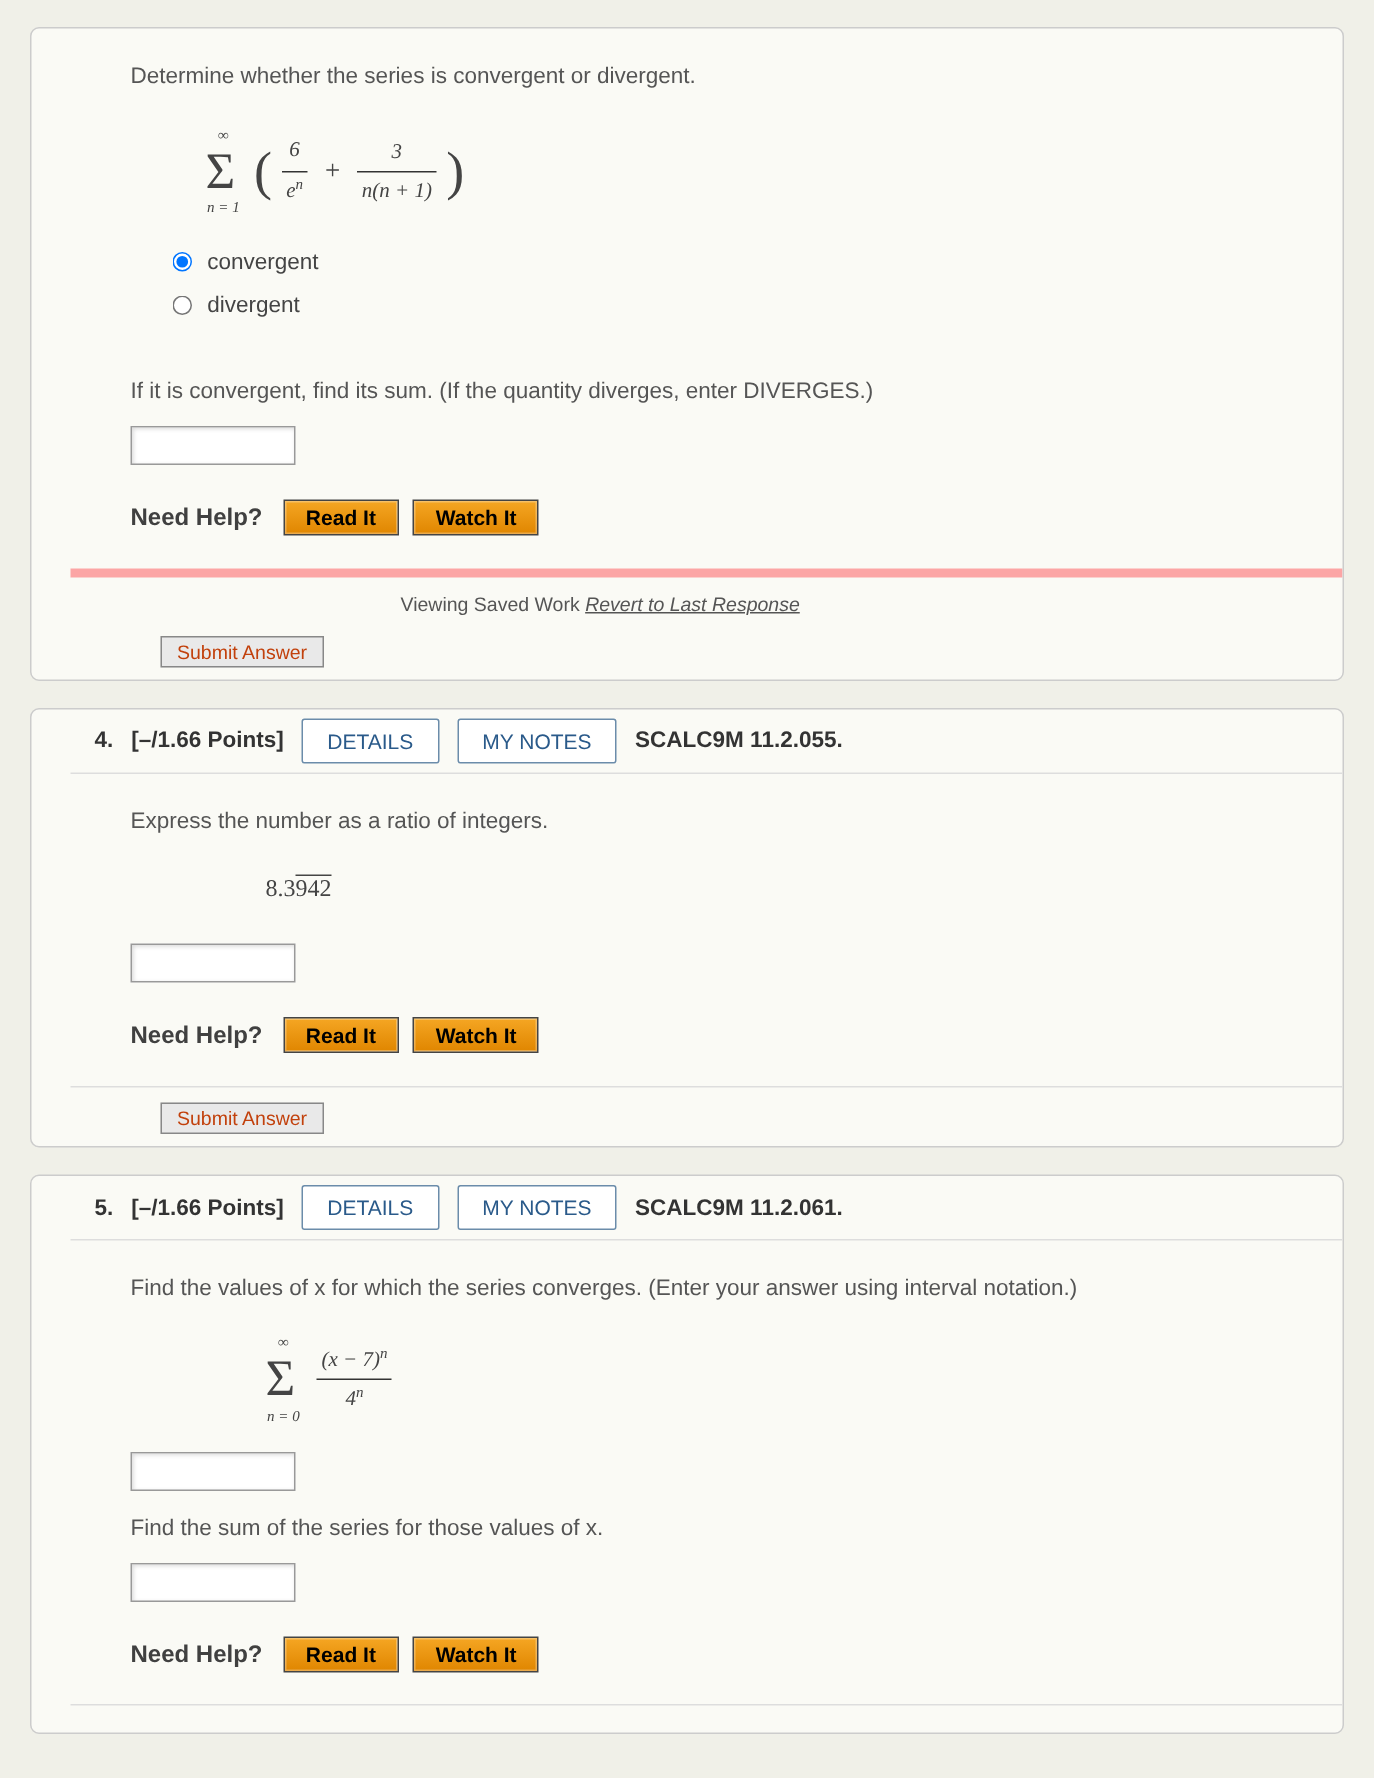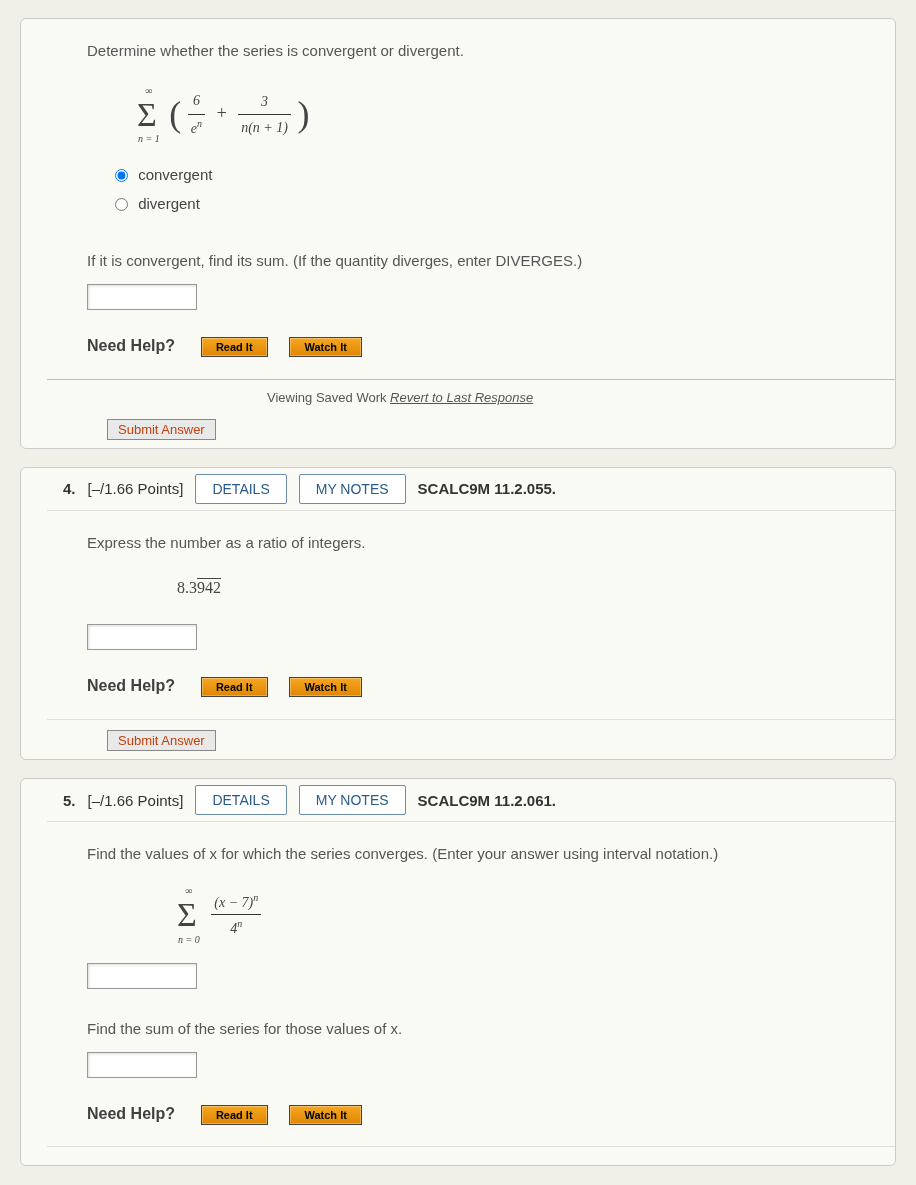--- a/index.html
+++ b/index.html
@@ -53,29 +53,28 @@
     color: #404040;
     font-weight: bold;
     font-size: 16px;
     margin-right: 10px;
   }
   .orange-btn {
     background: linear-gradient(#f5a623, #e08600);
     border: 1px solid #444;
     color: #000;
     font-weight: bold;
-    font-size: 11px;
+    font-size: 14px;
     padding: 3px 14px;
     margin-right: 6px;
     display: inline-block;
     box-shadow: inset 0 0 0 1px rgba(255,255,255,0.3);
-    margin-left: 12px;
   }
   .footer-bar {
-    border-top: 1px solid #fca5a5;
+    border-top: 6px solid #fca5a5;
     padding: 10px 16px;
     color: #555;
     font-style: italic;
     font-size: 13px;
   }
   .footer-bar .norm { font-style: normal; }
   .revert { text-decoration: underline; cursor: pointer; font-style: italic;}
   .submit-btn {
     background: #e9e9e9;
     border: 1px solid #888;
@@ -86,21 +85,21 @@
   }
   .submit-bar{padding: 4px 0 8px 0;}
   .q-header {
     display: flex;
     align-items: center;
     gap: 12px;
     padding: 6px 0 6px 16px;
     font-size: 15px;
   }
   .qnum { font-weight: bold; color: #333; }
-  .pts { font-weight: normal; text-align: center; }
+  .pts { font-weight: bold; text-align: center; }
   .outline-btn {
     border: 1px solid #6b8caa;
     background: #fff;
     color: #2a5a8a;
     padding: 6px 16px;
     font-size: 14px;
     border-radius: 2px;
   }
   .refcode { font-weight: bold; color: #333; font-size:15px; }
   .overline { text-decoration: overline; }
@@ -211,21 +210,21 @@
       </span>
       <span class="frac">
         <span class="num"><span>(x − 7)</span><span class="sup">n</span></span>
         <span class="den"><span>4</span><span class="sup">n</span></span>
       </span>
     </div>
     <div style="margin-top:6px;">
       <input class="answer-input" type="text" style="">
     </div>
 
-    <div class="prompt" style="margin-top:26px;">Find the sum of the series for those values of x.</div>
+    <div class="prompt" style="margin-top:11px;">Find the sum of the series for those values of x.</div>
     <input class="answer-input" type="text" style="">
 
     <div class="need-help-row">
       <span class="need-help">Need Help?</span>
       <button class="orange-btn">Read It</button>
       <button class="orange-btn">Watch It</button>
     </div>
   </div>
   <div class="submit-bar" style="border-top:1px solid #ddd;padding-top:10px;">
     

